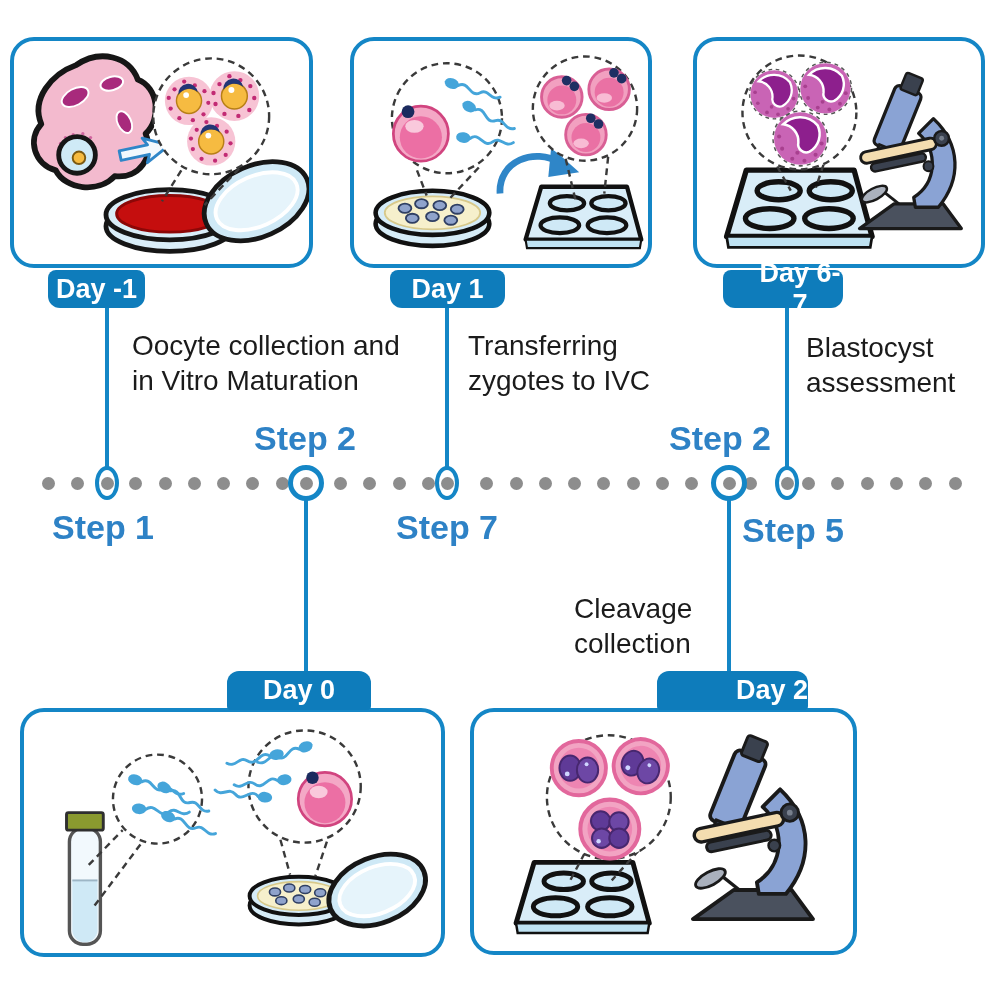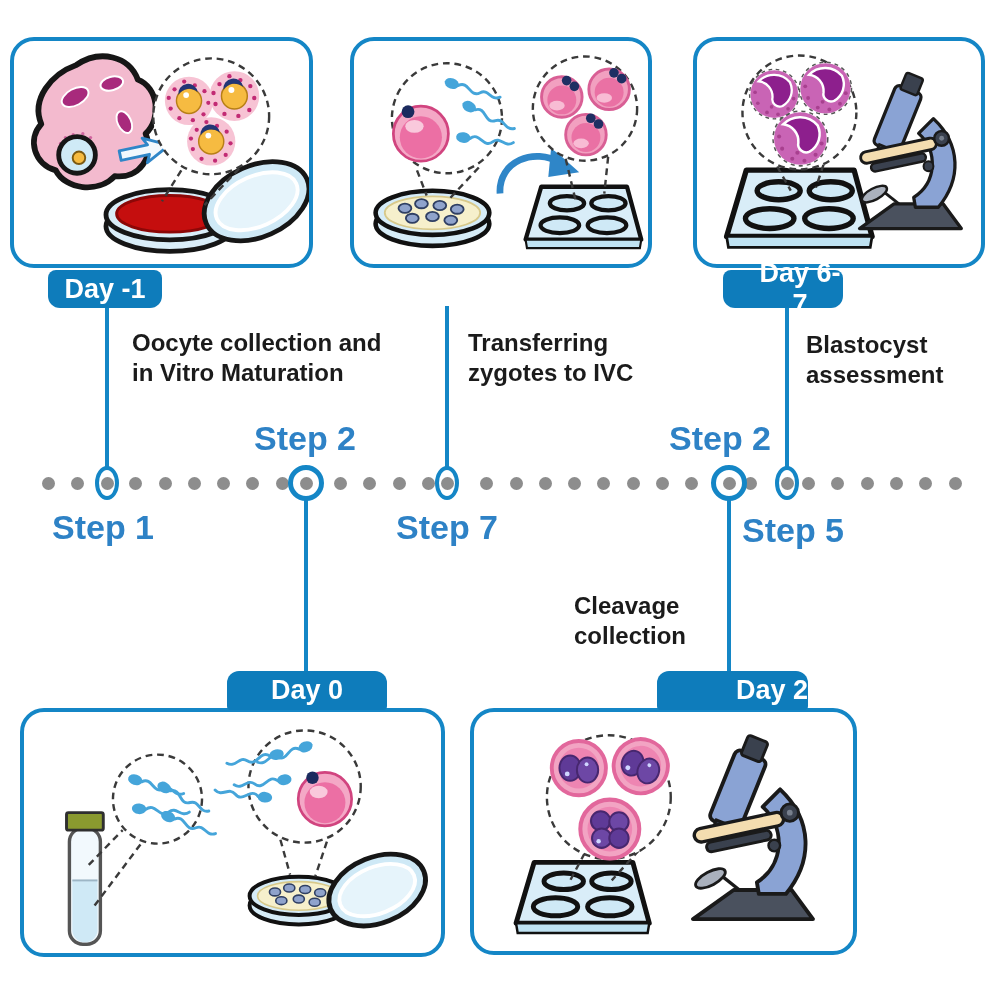--- a/index.html
+++ b/index.html
@@ -28,22 +28,22 @@
   .tab-top{border-radius:8px 8px 12px 12px;}
   .tab-bottom{border-radius:12px 12px 4px 4px;}
   .conn{
     position:absolute;width:4px;background:var(--accent-blue);z-index:1;
   }
   .step-label{
     position:absolute;color:var(--step-blue);font-weight:bold;font-size:34px;
     transform:translateX(-50%);white-space:nowrap;z-index:2;
   }
   .desc{
-    position:absolute;color:var(--text-dark);font-size:24px;line-height:1.26;
-    white-space:pre-line;z-index:2;font-weight:bold;
+    position:absolute;color:var(--text-dark);font-size:28px;line-height:1.26;
+    white-space:pre-line;z-index:2;
   }
   .tl-dot{
     position:absolute;width:13px;height:13px;border-radius:50%;
     background:var(--dot-gray);
   }
   .tl-ring{
     position:absolute;border-radius:50%;background:transparent;
     box-sizing:border-box;
   }
   .tl-ring.small{width:24px;height:34px;border:4px solid var(--accent-blue);}
@@ -311,27 +311,30 @@
       <g>
         <circle cx="137" cy="88" r="64" fill="#ffffff" stroke="#3a3a3a" stroke-width="2.5" stroke-dasharray="7 5"></circle>
         <use href="#embryo2" transform="translate(106,58)"></use>
         <use href="#embryo2" transform="translate(170,56) rotate(20)"></use>
         <use href="#embryo4" transform="translate(138,121) scale(1.05)"></use>
       </g>
       <use href="#microscope" transform="translate(206,16) scale(1.0)"></use>
     </svg>
   </div>
 
-  <div class="day-tab tab-top" style="left:48px;top:270px;width:114px;height:38px;">
+  <div class="day-tab tab-top" style="left:48px;top:270px;width:97px;height:38px;">
       <span>Day -1</span>
+    </div>
+  <div class="day-tab tab-top" style="left:390px;top:270px;width:115px;height:38px;">
+      <span>Day 1</span>
     </div>
   <div class="day-tab tab-top" style="left:723px;top:270px;width:120px;height:38px;padding-left:34px;">
       <span>Day 6-7</span>
     </div>
-  <div class="day-tab tab-bottom" style="left:227px;top:671px;width:160px;height:39px;">
+  <div class="day-tab tab-bottom" style="left:227px;top:671px;width:144px;height:39px;">
       <span>Day 0</span>
     </div>
   <div class="day-tab tab-bottom" style="left:657px;top:671px;width:151px;height:39px;justify-content:flex-end;">
       <span>Day 2</span>
     </div>
 
   <div class="conn" style="left:105px;top:306px;height:161px;"></div>
   <div class="conn" style="left:445px;top:306px;height:161px;"></div>
   <div class="conn" style="left:785px;top:306px;height:161px;"></div>
   <div class="conn" style="left:304px;top:500px;height:173px;"></div>

